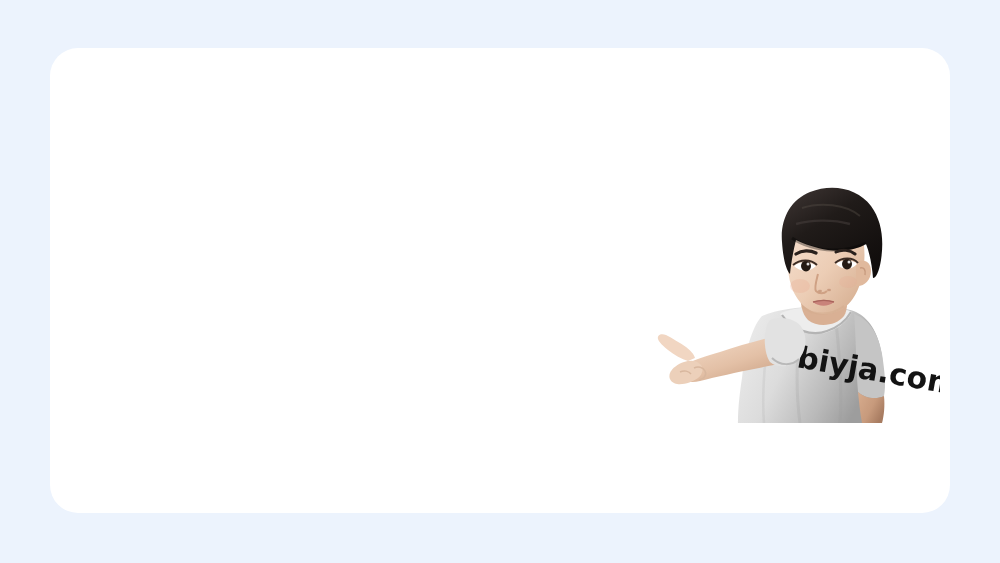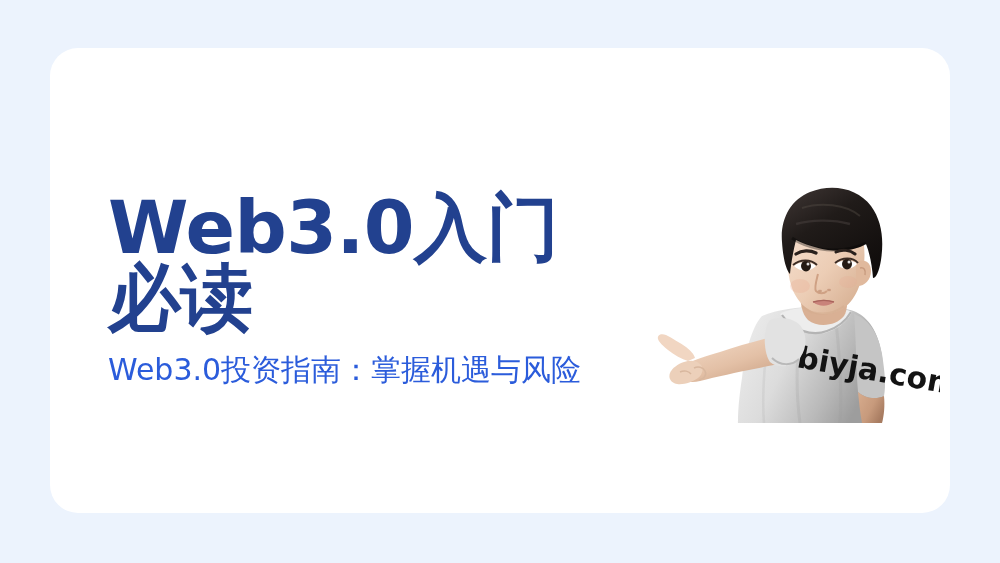--- a/index.html
+++ b/index.html
@@ -76,24 +76,20 @@
   }
   #photo svg { display: block; width: 290px; height: 245px; }
 </style>
 </head>
 <body>
 
 <div id="slide">
 
   <div id="card">
 
-    <div id="text-block">
-      <h1 id="headline">Web3.0入门必读</h1>
-      <p id="subhead">Web3.0投资指南：掌握机遇与风险</p>
-    </div>
 
     <div id="photo">
       <svg viewBox="0 0 290 245" xmlns="http://www.w3.org/2000/svg">
         <defs>
           <linearGradient id="shirtG" x1="0" y1="0" x2="1" y2="0.4">
             <stop offset="0%" stop-color="#efefef"></stop>
             <stop offset="45%" stop-color="#dcdcdc"></stop>
             <stop offset="78%" stop-color="#b9b9b9"></stop>
             <stop offset="100%" stop-color="#9d9d9d"></stop>
           </linearGradient>

